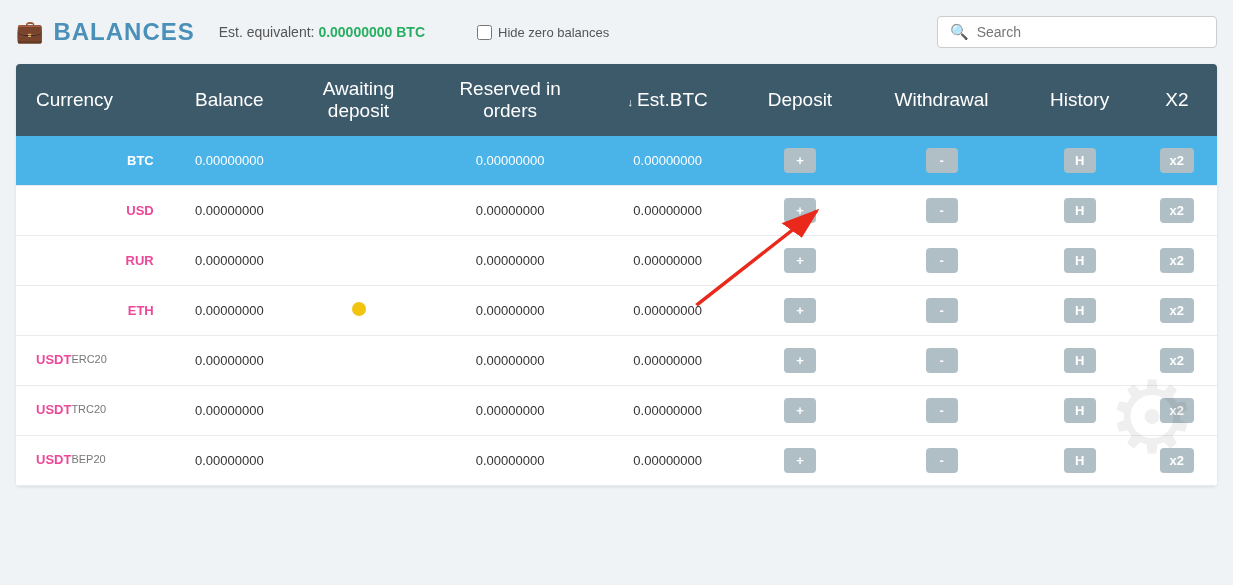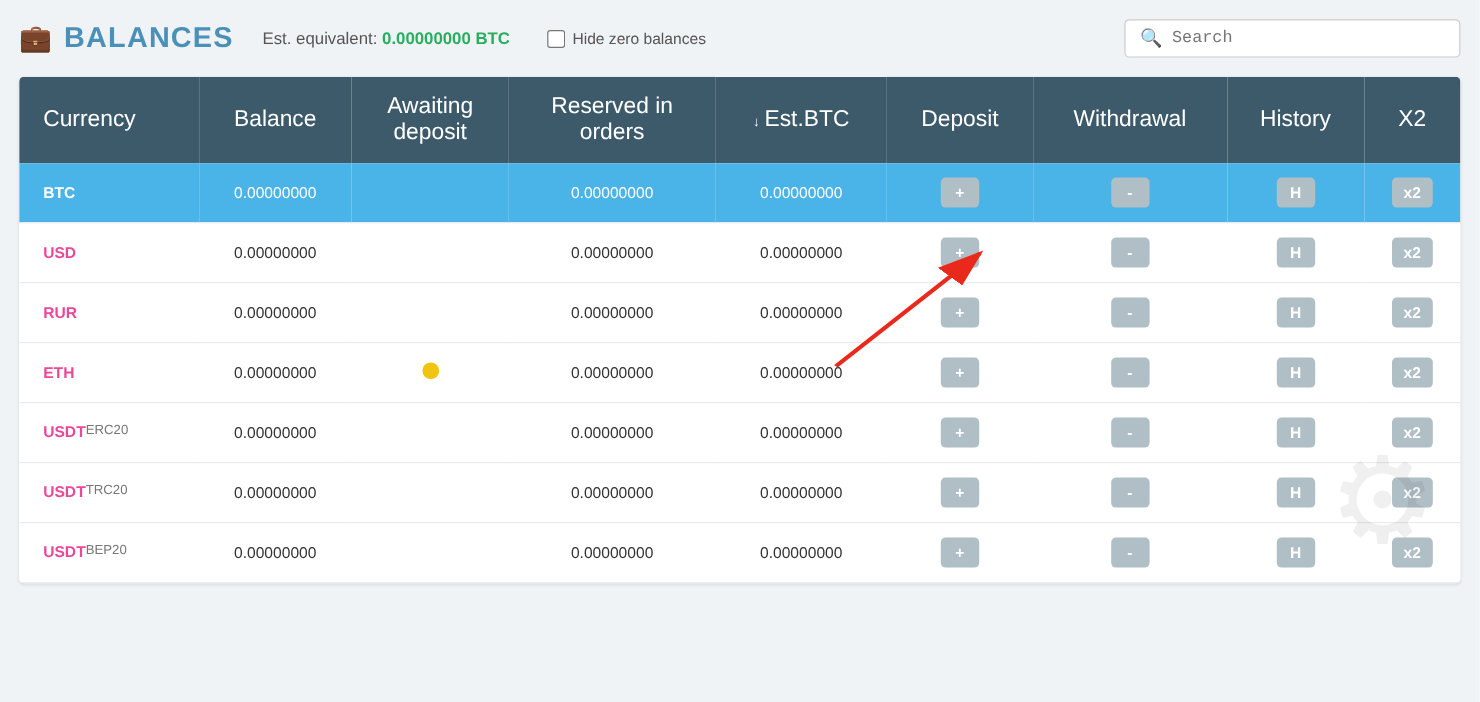--- a/index.html
+++ b/index.html
@@ -42,21 +42,21 @@
       margin-left: 0;
     }
     .est-value {
       color: #27ae60;
       font-weight: 600;
     }
     .hide-zero {
       display: flex;
       align-items: center;
       gap: 6px;
-      margin-left: 7px;
+      margin-left: 28px;
       font-size: 13px;
       color: #555;
     }
     .hide-zero input[type="checkbox"] {
       width: 15px;
       height: 15px;
       cursor: pointer;
     }
     .search-box {
       margin-left: auto;
@@ -69,21 +69,20 @@
       gap: 8px;
       width: 280px;
     }
     .search-box input {
       border: none;
       outline: none;
       font-size: 14px;
       color: #555;
       width: 100%;
       background: transparent;
-      font-family: Liberation Mono, monospace;
     }
     .search-icon-wrap {
       color: #4a90b8;
       font-size: 15px;
     }
     .table-container {
       background: #fff;
       border-radius: 4px;
       overflow: hidden;
       box-shadow: 0 1px 3px rgba(0,0,0,0.1);
@@ -122,21 +121,21 @@
     tbody tr.highlighted {
       background: #4ab3e8;
       color: #fff;
     }
     tbody td {
       padding: 12px 12px;
       text-align: center;
       vertical-align: middle;
     }
     tbody td:first-child {
-      text-align: left;
+      text-align: right;
       padding-left: 20px;
     }
     .currency-link {
       color: #ec4899;
       font-weight: 600;
       text-decoration: none;
     }
     .highlighted .currency-link {
       color: #fff;
     }

